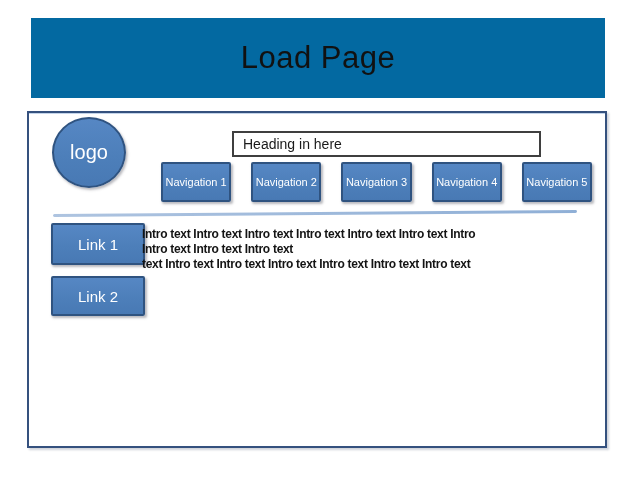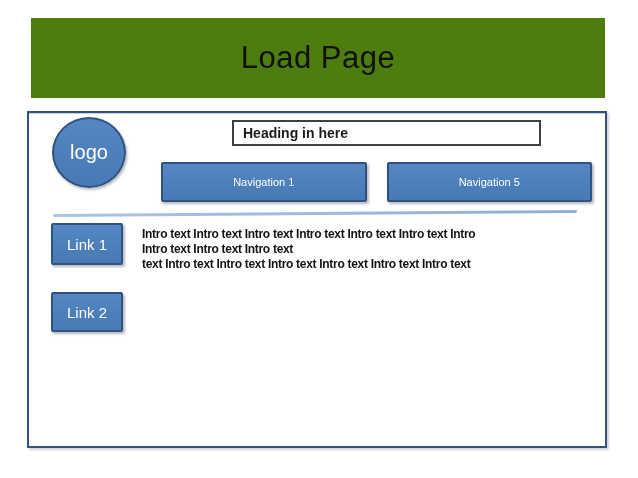--- a/index.html
+++ b/index.html
@@ -17,21 +17,21 @@
     height: 478px;
     background: #ffffff;
   }
   
   .banner {
     position: absolute;
     left: 31px;
     top: 18px;
     width: 574px;
     height: 80px;
-    background: #4d7c0f;
+    background: #0369a1;
     display: flex;
     align-items: center;
     justify-content: center;
   }
   .banner .title {
     font-size: 31px;
     color: #111111;
     letter-spacing: 0.5px;
   }
   
@@ -62,31 +62,31 @@
     left: 23px;
     top: 4px;
     width: 74px;
     height: 71px;
     border-radius: 50%;
     font-size: 20px;
   }
   .heading-box {
     position: absolute;
     left: 203px;
-    top: 7px;
+    top: 18px;
     width: 309px;
     height: 26px;
     border: 2px solid #3f3f3f;
     box-sizing: border-box;
     background: #ffffff;
     display: flex;
     align-items: center;
     padding-left: 9px;
     font-size: 14px;
-    font-weight: 700;
+    font-weight: 400;
     color: #1a1a1a;
   }
   .nav-row {
     position: absolute;
     left: 132px;
     top: 49px;
     width: 431px;
     height: 40px;
     display: flex;
     gap: 20px;
@@ -103,26 +103,26 @@
     width: 524px;
     height: 2.5px;
     background: linear-gradient(90deg, #aec4e0, #8fafd6);
     transform: rotate(-0.45deg);
     transform-origin: left center;
     border-radius: 2px;
   }
   .link-btn {
     position: absolute;
     left: 22px;
-    width: 72px;
+    width: 94px;
     font-size: 15px;
     border-radius: 2px;
   }
   .link-1 { top: 110px; height: 42px; }
-  .link-2 { top: 163px; height: 40px; margin-top: 16px; }
+  .link-2 { top: 163px; height: 40px; }
   .intro {
     position: absolute;
     left: 113px;
     top: 114px;
     width: 330px;
     font-size: 12px;
     line-height: 15px;
     letter-spacing: -0.3px;
     color: #141414;
     font-weight: 600;
@@ -156,20 +156,29 @@
 
     <div class="heading-box">
       <span>Heading in here</span>
     </div>
 
     <div class="nav-row">
       <div class="shape nav-btn">
         <span>Navigation 1</span>
       </div>
       <div class="shape nav-btn">
+        <span>Navigation 2</span>
+      </div>
+      <div class="shape nav-btn">
+        <span>Navigation 3</span>
+      </div>
+      <div class="shape nav-btn">
+        <span>Navigation 4</span>
+      </div>
+      <div class="shape nav-btn">
         <span>Navigation 5</span>
       </div>
     </div>
 
     <div class="divider"></div>
 
     <div class="shape link-btn link-1">
       <span>Link 1</span>
     </div>
 

